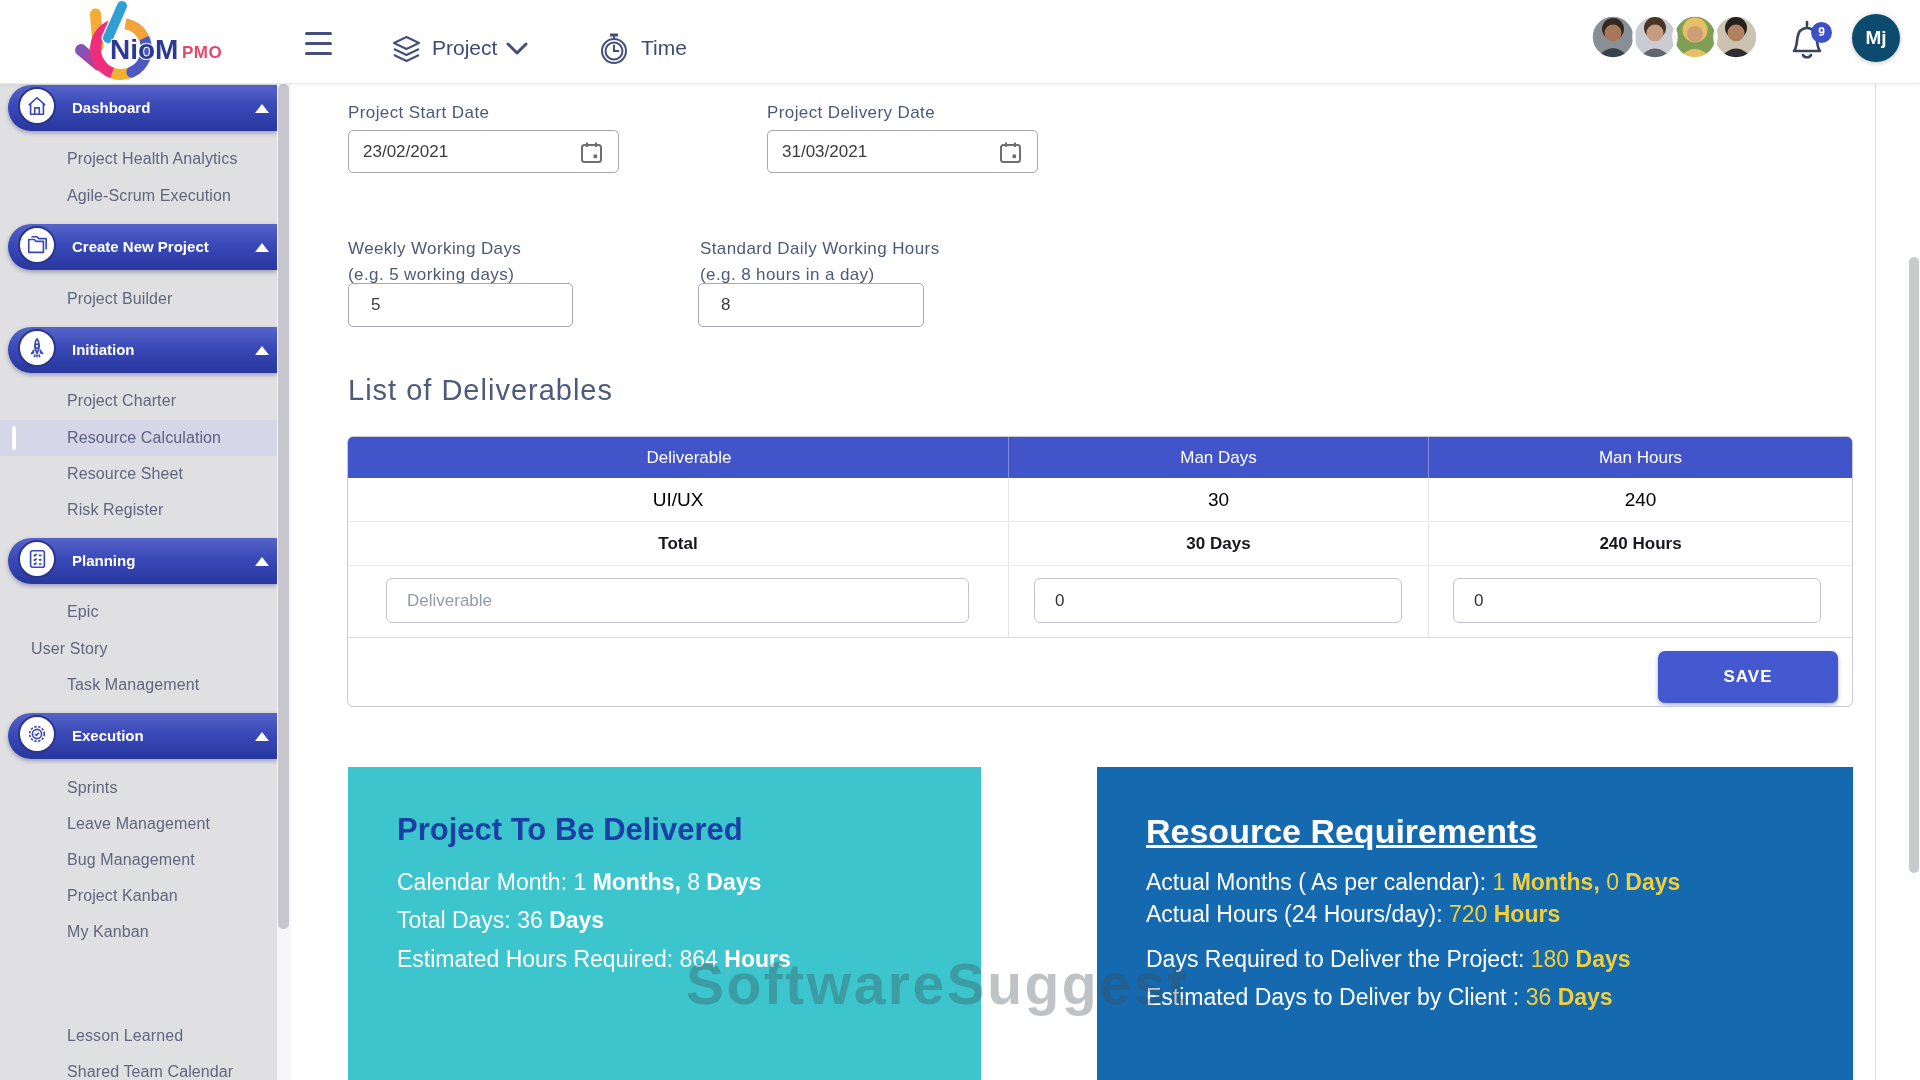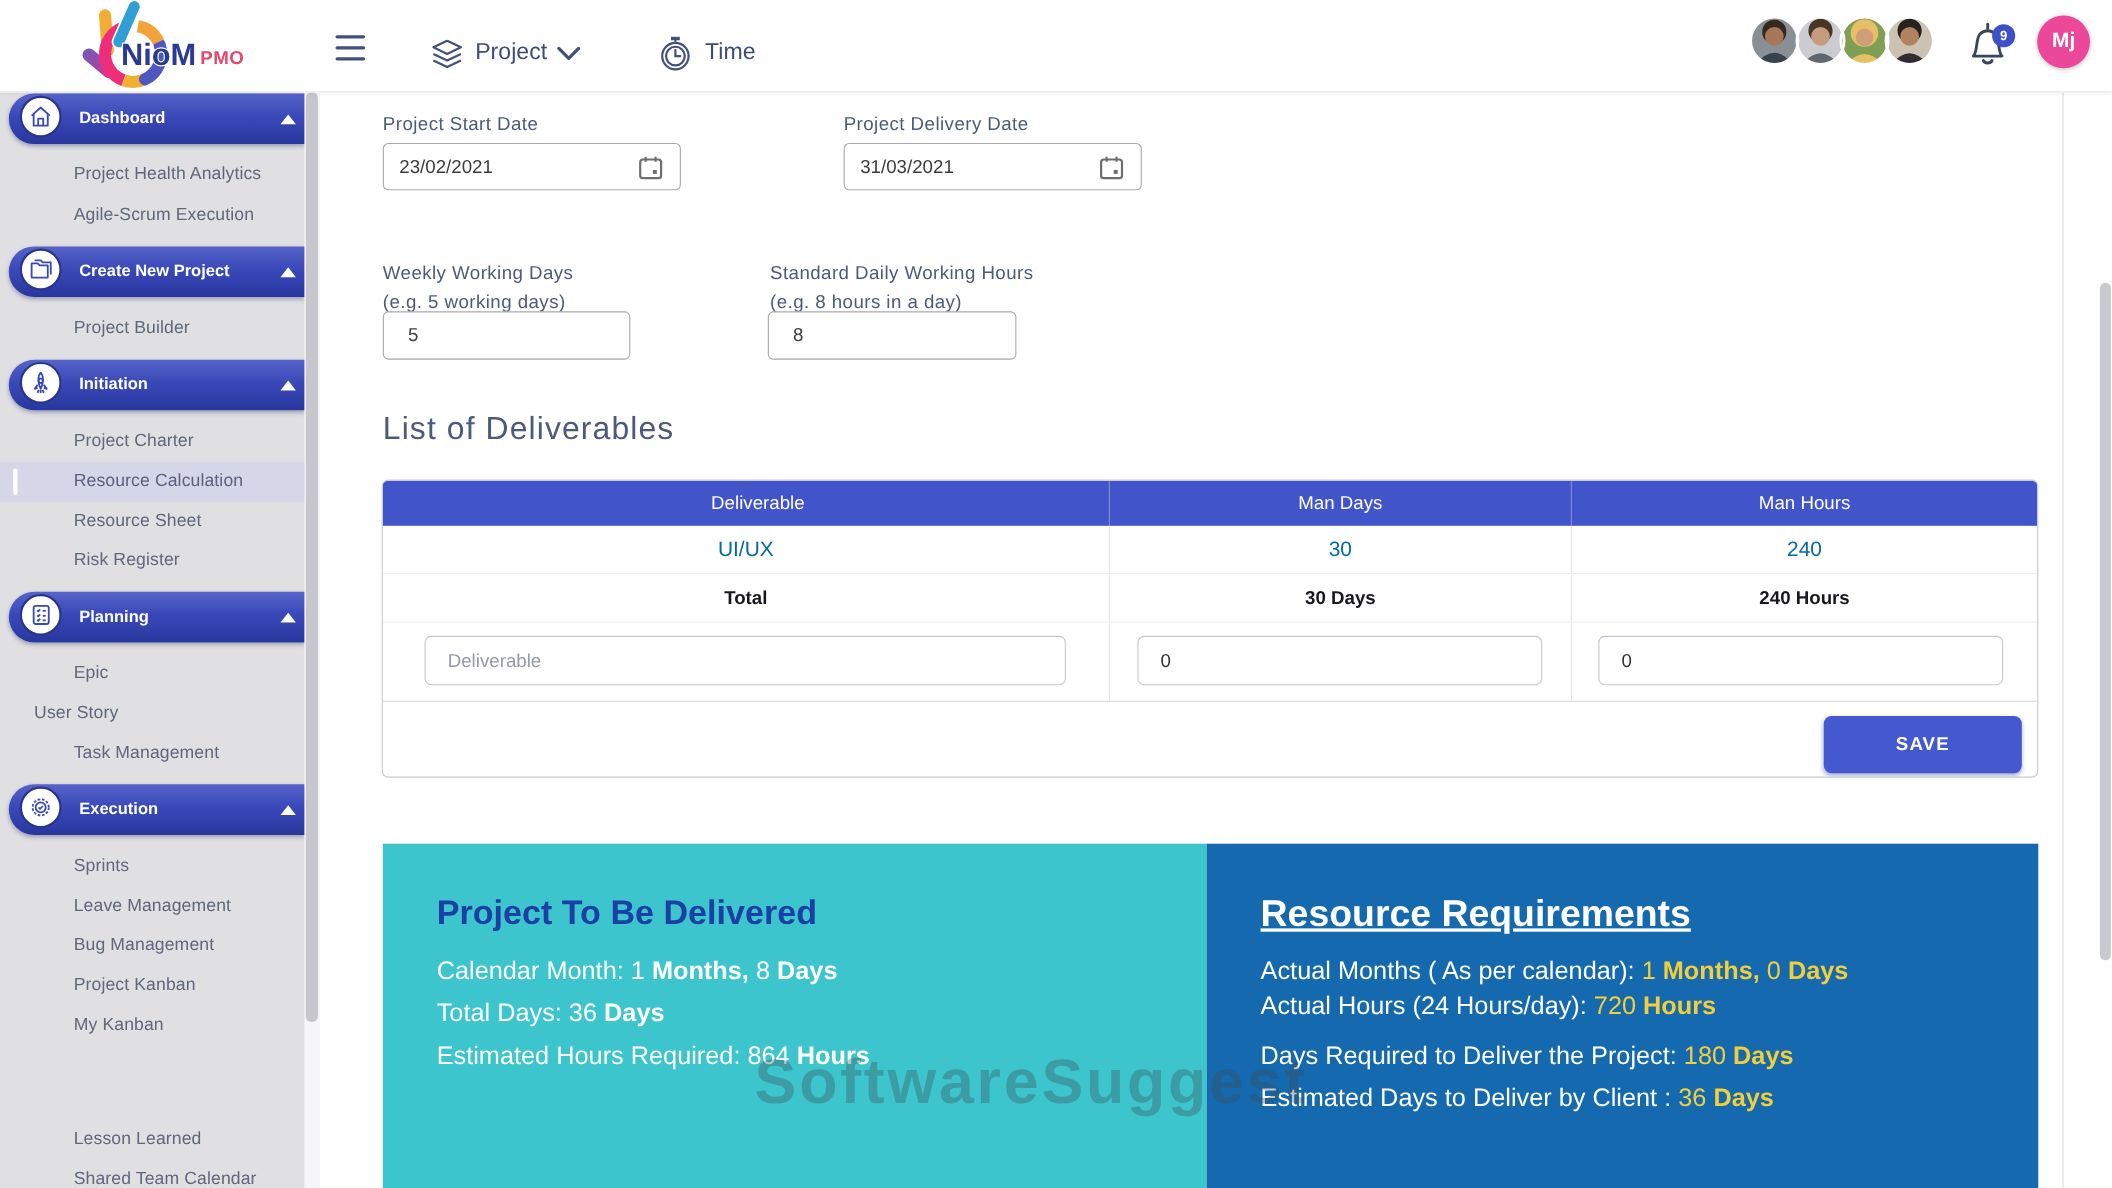--- a/index.html
+++ b/index.html
@@ -47,33 +47,33 @@
     border:1px solid #c9c9cf; border-radius:6px; overflow:hidden; background:#fff; }
   #thead { position:absolute; left:0; top:0; width:1504px; height:41px; background:#4254ca; display:flex; }
   #thead .c { height:41px; line-height:41px; color:#fff; font-size:17px; text-align:center; border-right:1px solid rgba(255,255,255,.35); }
   #thead .c.w1 { padding-left:22px; }
   #thead .c:last-child { border-right:none; }
   .trow { position:absolute; left:0; width:1504px; display:flex; }
   .trow .c { text-align:center; border-right:1px solid #e3e3e8; }
   .trow .c:last-child { border-right:none; }
   .c.w1 { width:661px; } .c.w2 { width:420px; } .c.w3 { width:423px; }
   #row1 { top:41px; height:44px; border-bottom:1px solid #ececf0; }
-  #row1 .c { line-height:43px; font-size:19px; color:#0369a1; }
+  #row1 .c { line-height:43px; font-size:19px; color:#000000; }
   #row2 { top:86px; height:43px; border-bottom:1px solid #ececf0; }
   #row2 .c { line-height:42px; font-size:17px; font-weight:700; color:#17171f; }
   #row3 { top:129px; height:72px; border-bottom:1px solid #d9d9de; }
   .tinput { position:absolute; top:141px; height:45px; border:1px solid #c5c5cf; border-radius:6px;
     font-size:17px; color:#333; display:flex; align-items:center; padding-left:20px; background:#fff; }
   .ph { color:#949aad; }
   #save { position:absolute; left:1310px; top:214px; width:180px; height:52px; background:#4458cf;
     border-radius:7px; color:#fff; font-size:17px; font-weight:700; letter-spacing:1px;
     display:flex; align-items:center; justify-content:center; box-shadow:0 2px 4px rgba(40,60,160,.4); }
 
   
-  #teal { position:absolute; left:348px; top:767px; width:749px; height:313px; background:#3dc5cd; }
+  #teal { position:absolute; left:348px; top:767px; width:633px; height:313px; background:#3dc5cd; }
   #bluep { position:absolute; left:1097px; top:767px; width:756px; height:313px; background:#1569ae; }
   #teal h3 { position:absolute; left:49px; top:45px; color:#1a3fa5; font-size:31px; font-weight:700; }
   #bluep h3 { position:absolute; left:49px; top:45px; color:#fff; font-size:34px; font-weight:700;text-decoration:underline; }
   .pline { position:absolute; left:49px; color:#fff; font-size:23px; white-space:nowrap; }
   .yv { color:#f1ce3c; }
   #wmark { position:absolute; left:686px; top:951px; font-size:57px; font-weight:700;
     color:rgba(62,74,80,.33); z-index:12; letter-spacing:2.5px;text-align:center; }
 </style>
 </head>
 <body>
@@ -169,21 +169,21 @@
   </svg>
 
   <svg class="abs" style="left:1789px; top:18px;" width="36" height="44" viewBox="0 0 36 44" fill="none" stroke="#39445f" stroke-width="2.6">
     <path d="M18 4 V8" stroke-linecap="round"></path>
     <path d="M5 33 C9 29 7 17 11 13 C15 9 21 9 25 13 C29 17 27 29 31 33 Z" stroke-linejoin="round"></path>
     <path d="M14 37 C15 40 21 40 22 37" stroke-linecap="round"></path>
   </svg>
   <div class="abs" style="left:1811px; top:22px; width:21px; height:21px; background:#3e50c8; border-radius:50%;
        color:#fff; font-size:12px; font-weight:700; text-align:center; line-height:21px; z-index:31;">9</div>
 
-  <div class="abs" style="left:1852px; top:14px; width:48px; height:48px; background:#ec4899; border-radius:50%; box-shadow:0 1px 5px rgba(0,0,0,.25);
+  <div class="abs" style="left:1852px; top:14px; width:48px; height:48px; background:#0c4a6e; border-radius:50%; box-shadow:0 1px 5px rgba(0,0,0,.25);
        color:#fff; font-size:19px; font-weight:700; text-align:center; line-height:48px;">Mj</div>
 </div>
 
 <div id="sidebar">
   <div class="shead" style="top:1px;">
     <div class="circ">
       <svg width="22" height="22" viewBox="0 0 24 24" fill="none" stroke="#3a49b5" stroke-width="1.8" stroke-linejoin="round">
           <path d="M3 11 L12 3 L21 11"></path>
           <path d="M5 9.5 V21 H19 V9.5"></path>
           <path d="M9.5 21 V14 H14.5 V21"></path>

